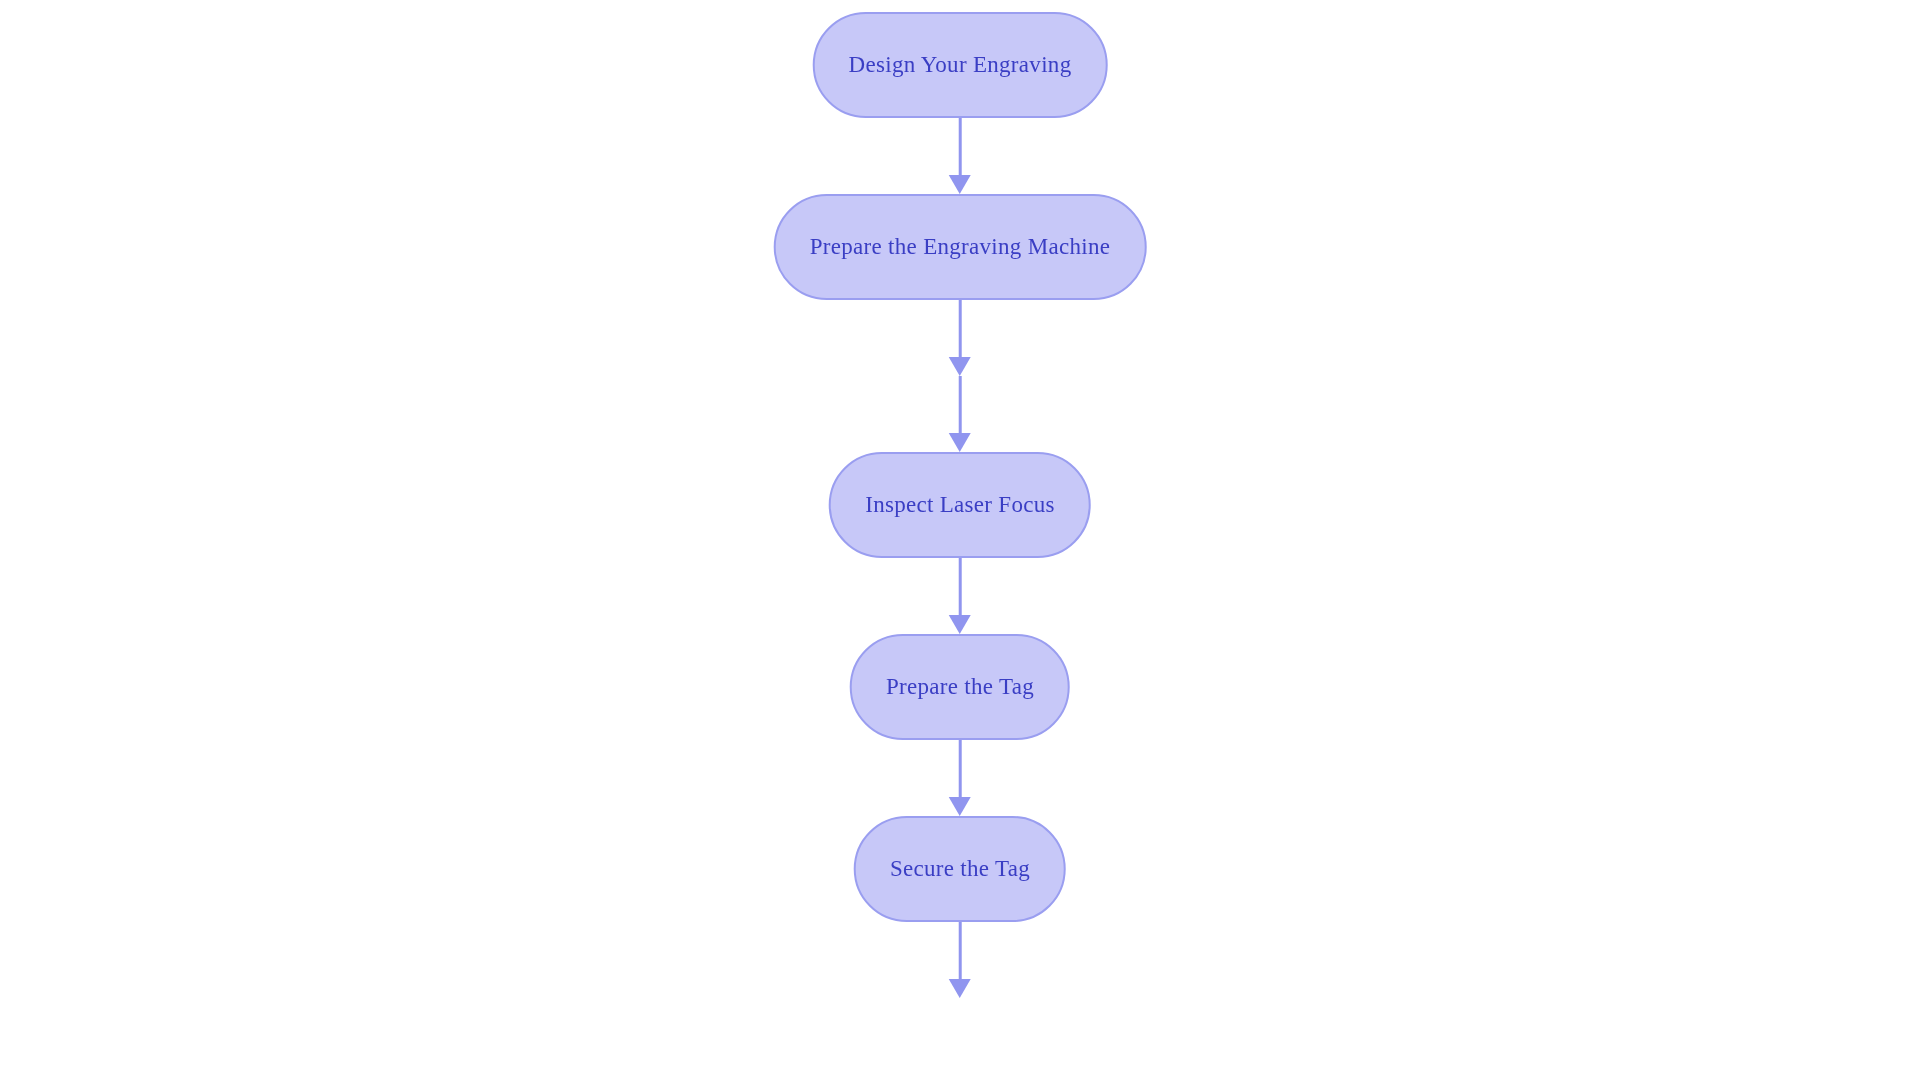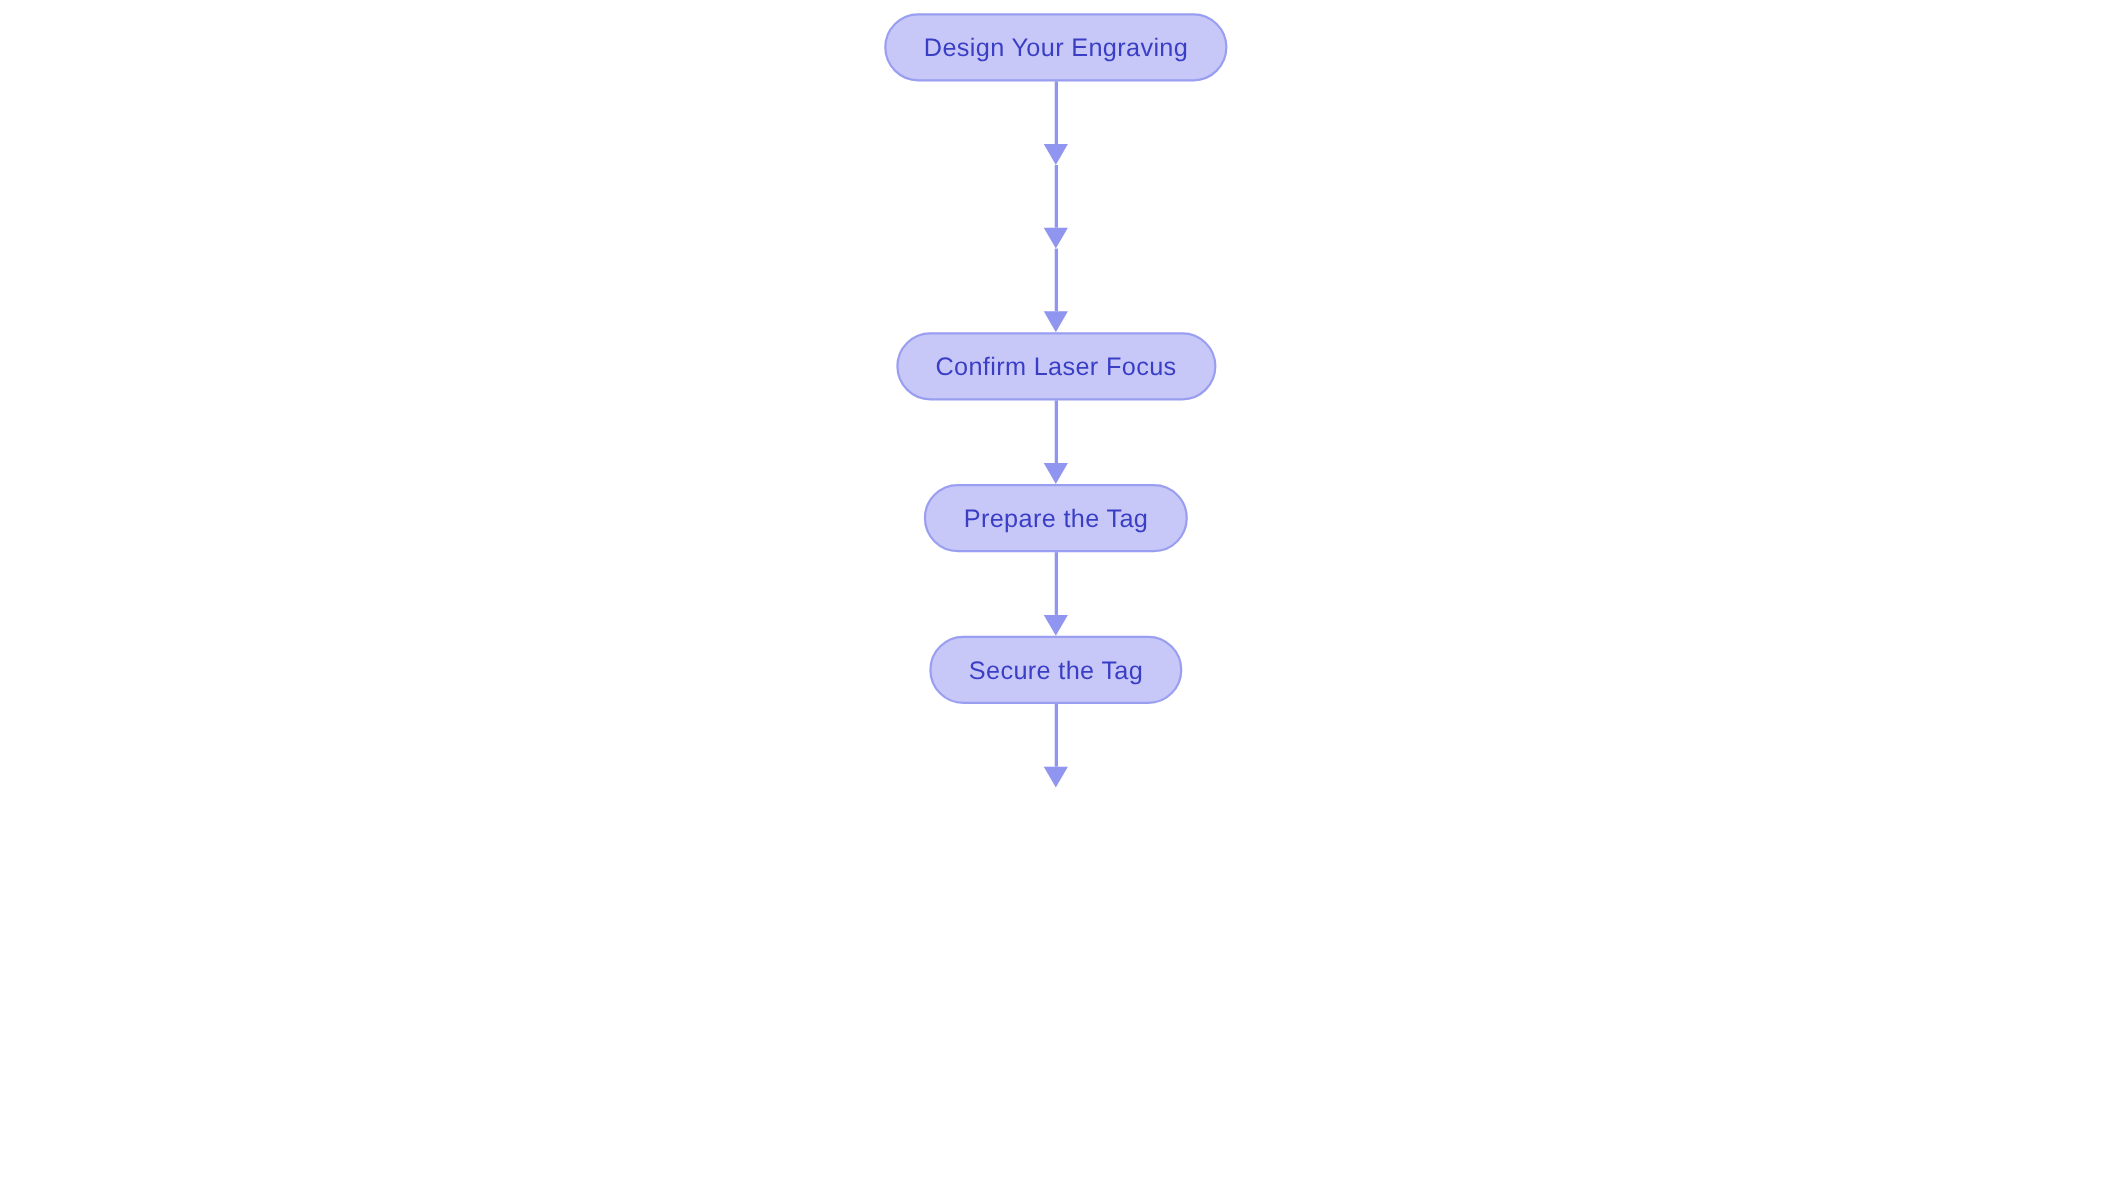--- a/index.html
+++ b/index.html
@@ -20,32 +20,33 @@
     position: absolute;
     top: 12px;
     left: 50%;
     transform: translateX(-50%);
     display: flex;
     flex-direction: column;
     align-items: center;
   }
   .flow-node {
     box-sizing: border-box;
-    height: 62px;
+    height: 106px;
     padding: 0 34px;
     display: flex;
     align-items: center;
     justify-content: center;
     white-space: nowrap;
     background: var(--node-fill, #c7c8f8);
     border: 2px solid var(--node-border, #9a9ef0);
     border-radius: 999px;
     color: var(--node-text, #3a3ec4);
     font-size: 23px;
     letter-spacing: 0.3px;
+    font-family: Liberation Serif, serif;
   }
   .flow-arrow {
     height: 76px;
     display: flex;
     flex-direction: column;
     align-items: center;
   }
   .flow-arrow .shaft {
     width: 3px;
     flex: 1;
@@ -66,34 +67,37 @@
   <div class="flow-column" id="flow-column">
   <div class="flow-node">
     <span>Design Your Engraving</span>
   </div>
 
   <div class="flow-arrow">
     <div class="shaft"></div>
     <div class="head"></div>
   </div>
 
+  <div class="flow-node">
+    <span>Prepare the Engraving Machine</span>
+  </div>
 
   <div class="flow-arrow">
     <div class="shaft"></div>
     <div class="head"></div>
   </div>
 
 
   <div class="flow-arrow">
     <div class="shaft"></div>
     <div class="head"></div>
   </div>
 
   <div class="flow-node">
-    <span>Confirm Laser Focus</span>
+    <span>Inspect Laser Focus</span>
   </div>
 
   <div class="flow-arrow">
     <div class="shaft"></div>
     <div class="head"></div>
   </div>
 
   <div class="flow-node">
     <span>Prepare the Tag</span>
   </div>

